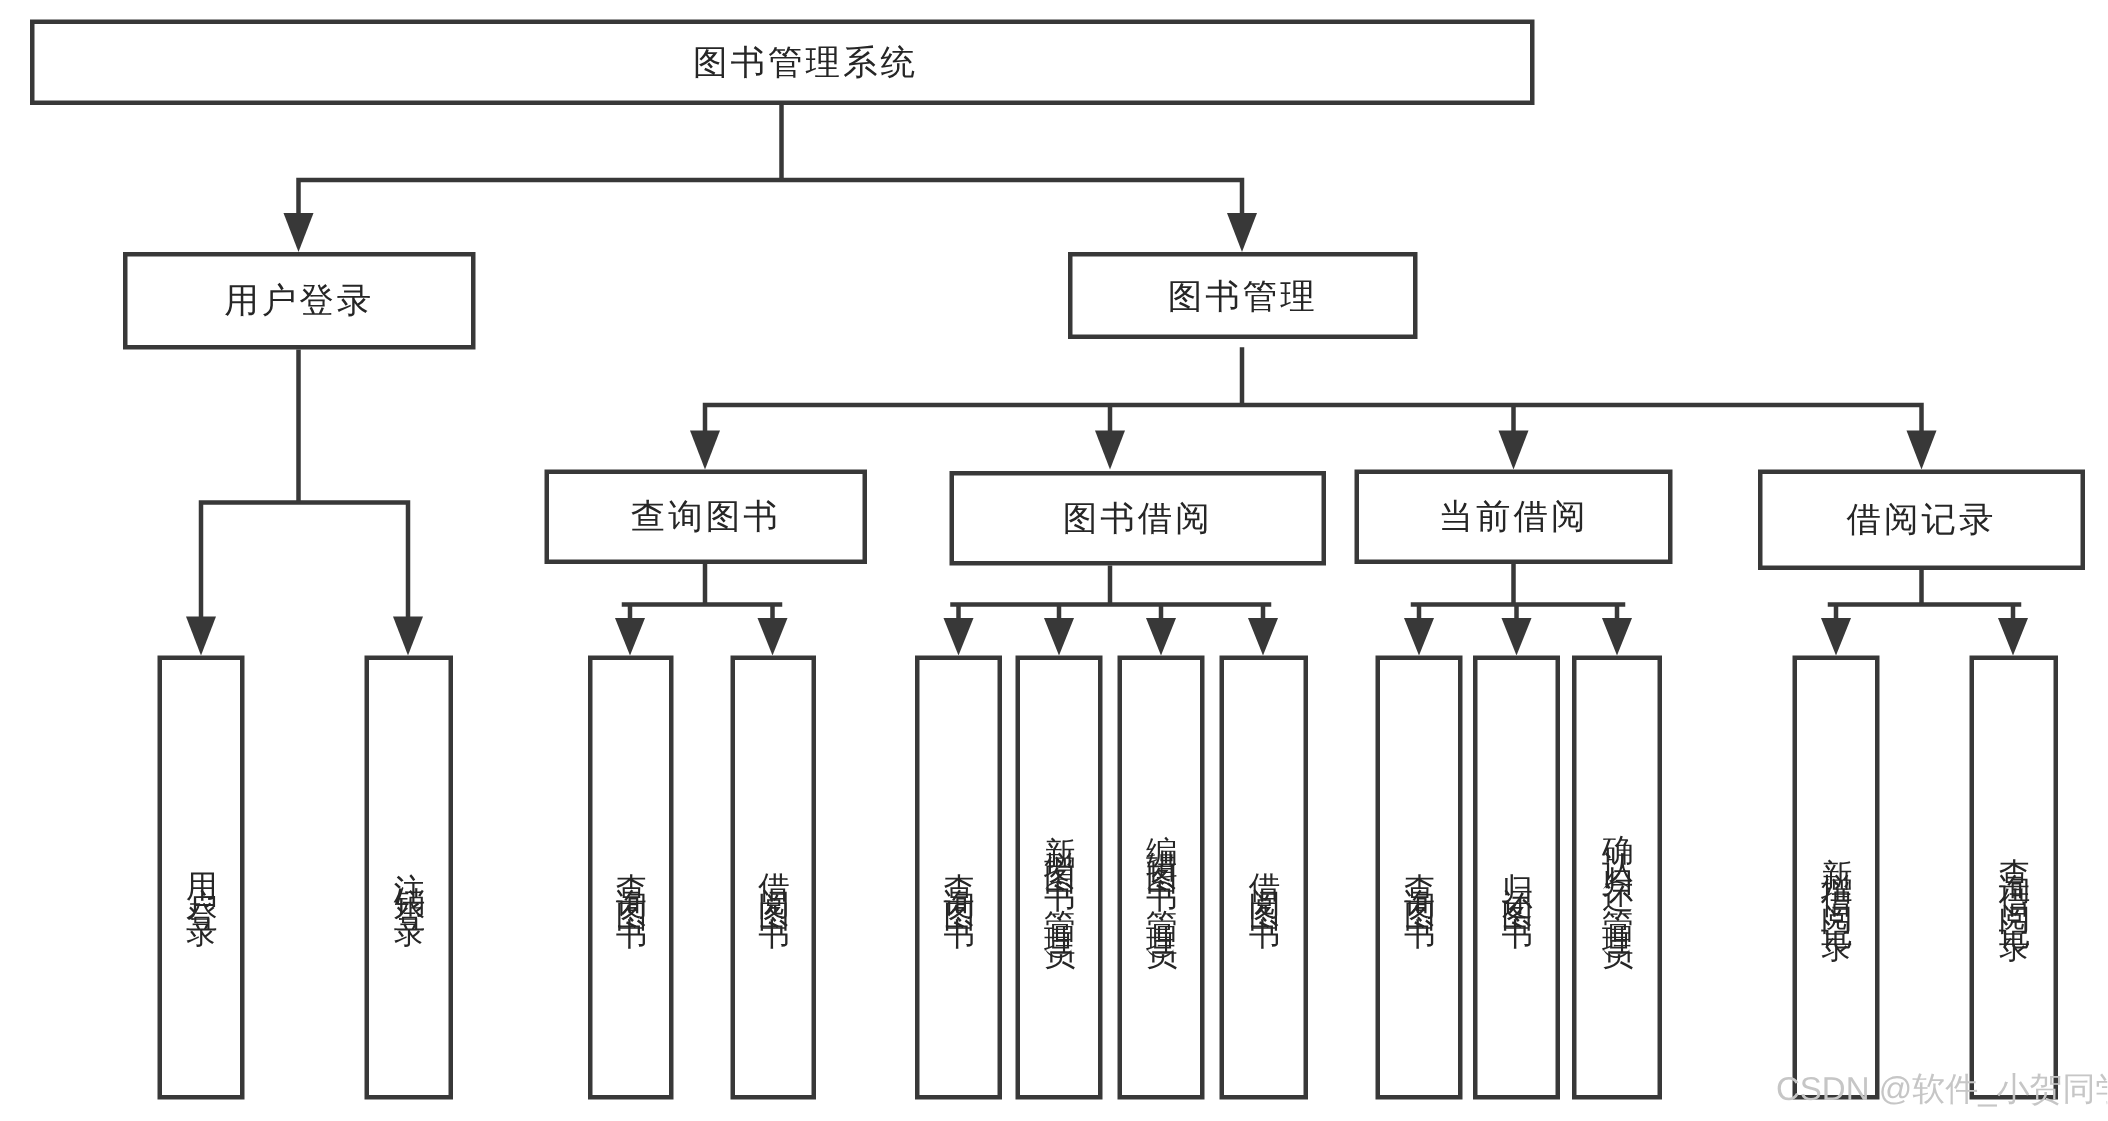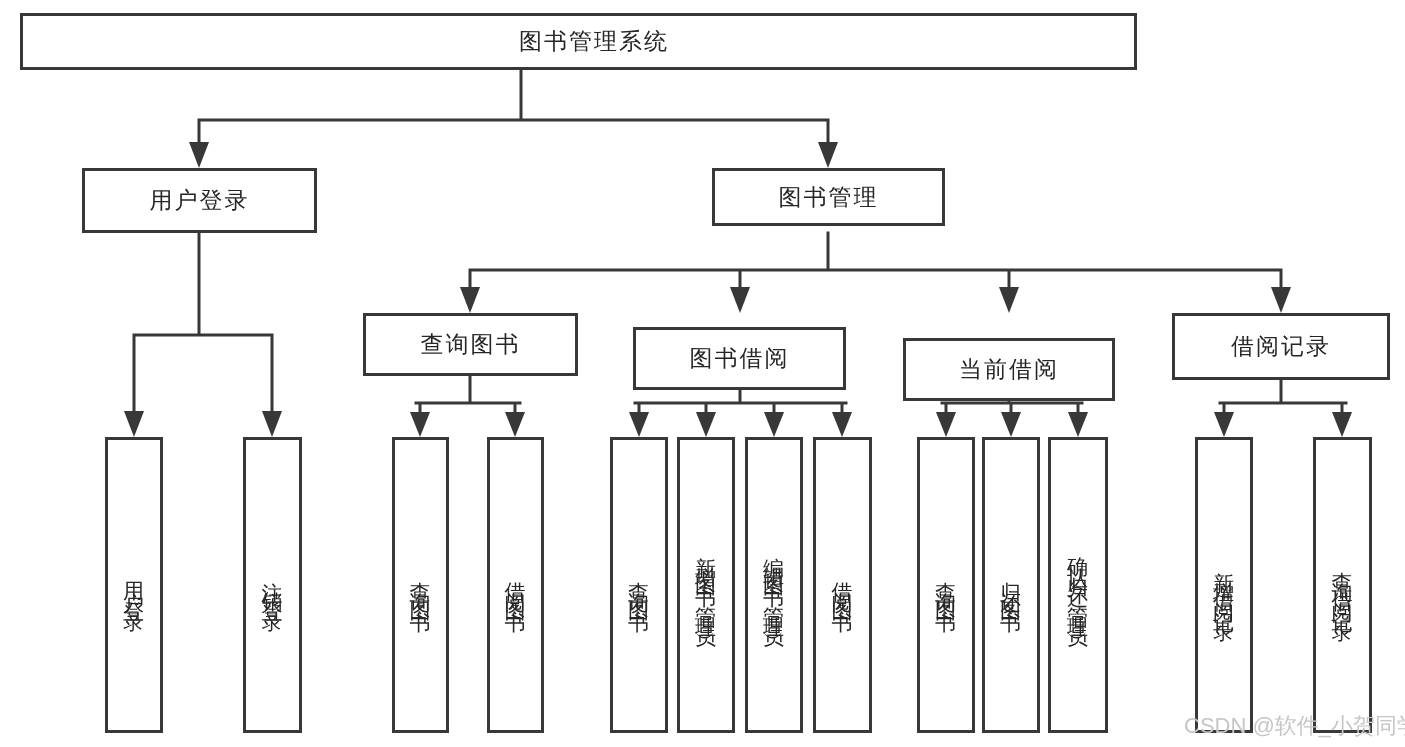--- a/index.html
+++ b/index.html
@@ -19,26 +19,26 @@
   .leaf{top:437px;height:296px;}
   .v-label{
     writing-mode:vertical-rl;text-orientation:mixed;
     font-size:21px;line-height:1;letter-spacing:10px;white-space:nowrap;
   }
   .watermark{
     position:absolute;left:1184px;top:711px;font-size:22px;
     color:var(--wm,#c6c6c6);white-space:nowrap;z-index:5;
   }
   
-  .n-root{left:20px;top:13px;width:1117px;height:57px;padding-left:31px;}
+  .n-root{left:20px;top:13px;width:1003px;height:57px;padding-left:31px;}
   .n-user-login{left:82px;top:168px;width:235px;height:65px;}
   .n-book-mgmt{left:712px;top:168px;width:233px;height:58px;}
   .n-new-books{left:363px;top:313px;width:215px;height:63px;}
-  .n-book-borrow{left:633px;top:327px;width:213px;height:63px;}
-  .n-current-borrow{left:903px;top:313px;width:212px;height:63px;margin-top:25px;}
+  .n-book-borrow{left:633px;top:314px;width:251px;height:63px;}
+  .n-current-borrow{left:903px;top:313px;width:212px;height:63px;}
   .n-borrow-records{left:1172px;top:313px;width:218px;height:67px;}
   .l-ul-1{left:105px;width:58px;}
   .l-ul-2{left:243px;width:59px;}
   .l-nb-1{left:392px;width:57px;}
   .l-nb-2{left:487px;width:57px;}
   .l-bb-1{left:610px;width:58px;}
   .l-bb-2{left:677px;width:58px;}
   .l-bb-3{left:745px;width:58px;}
   .l-bb-4{left:813px;width:59px;}
   .l-cb-1{left:917px;width:58px;}

